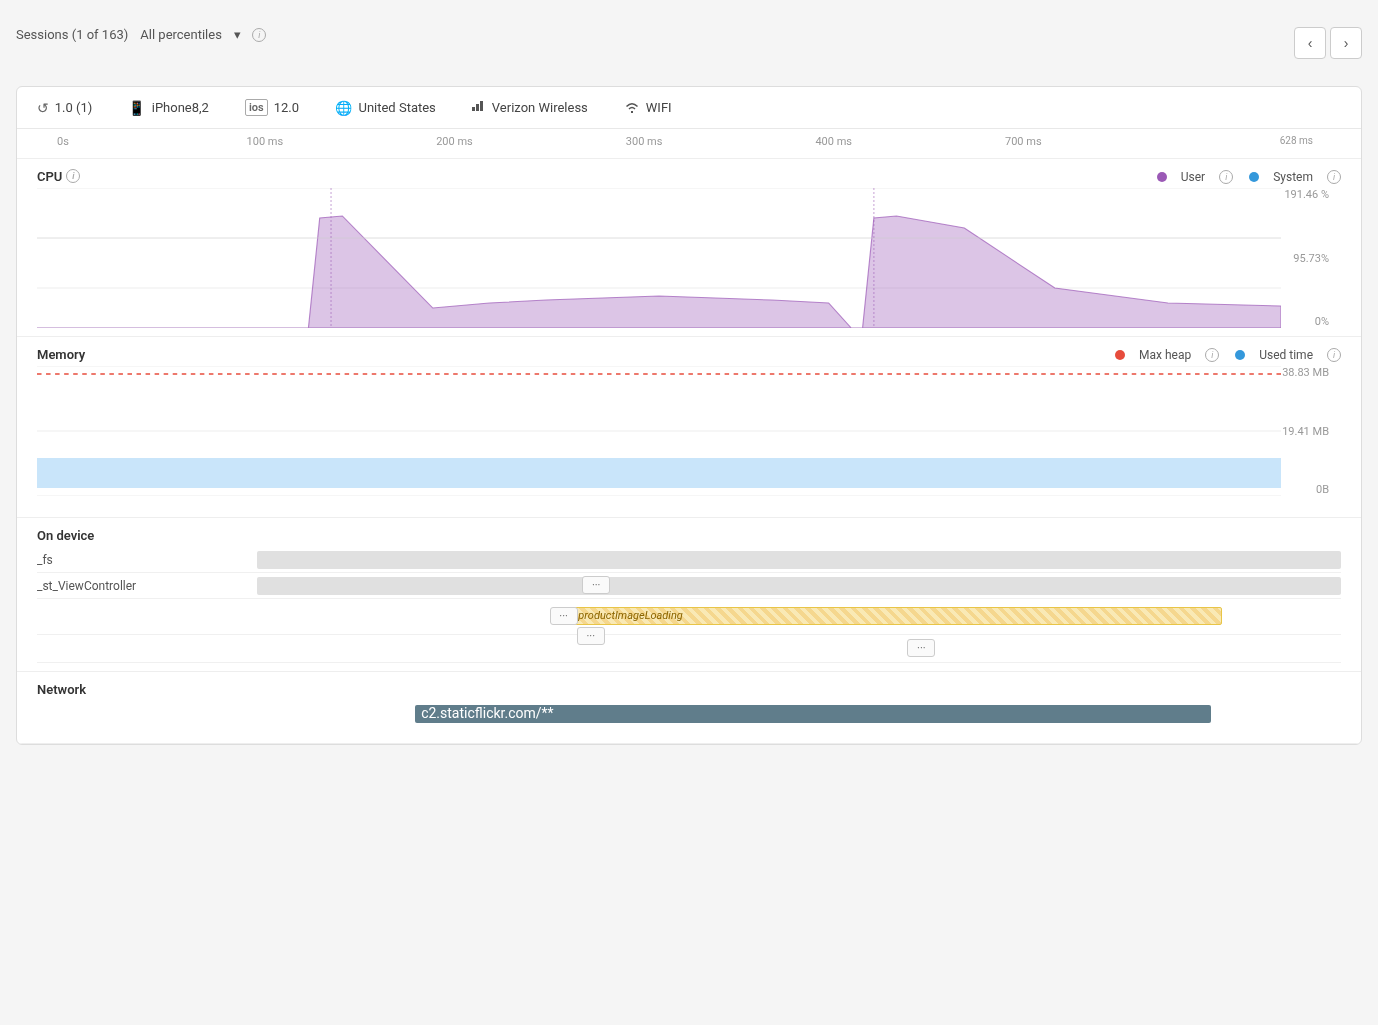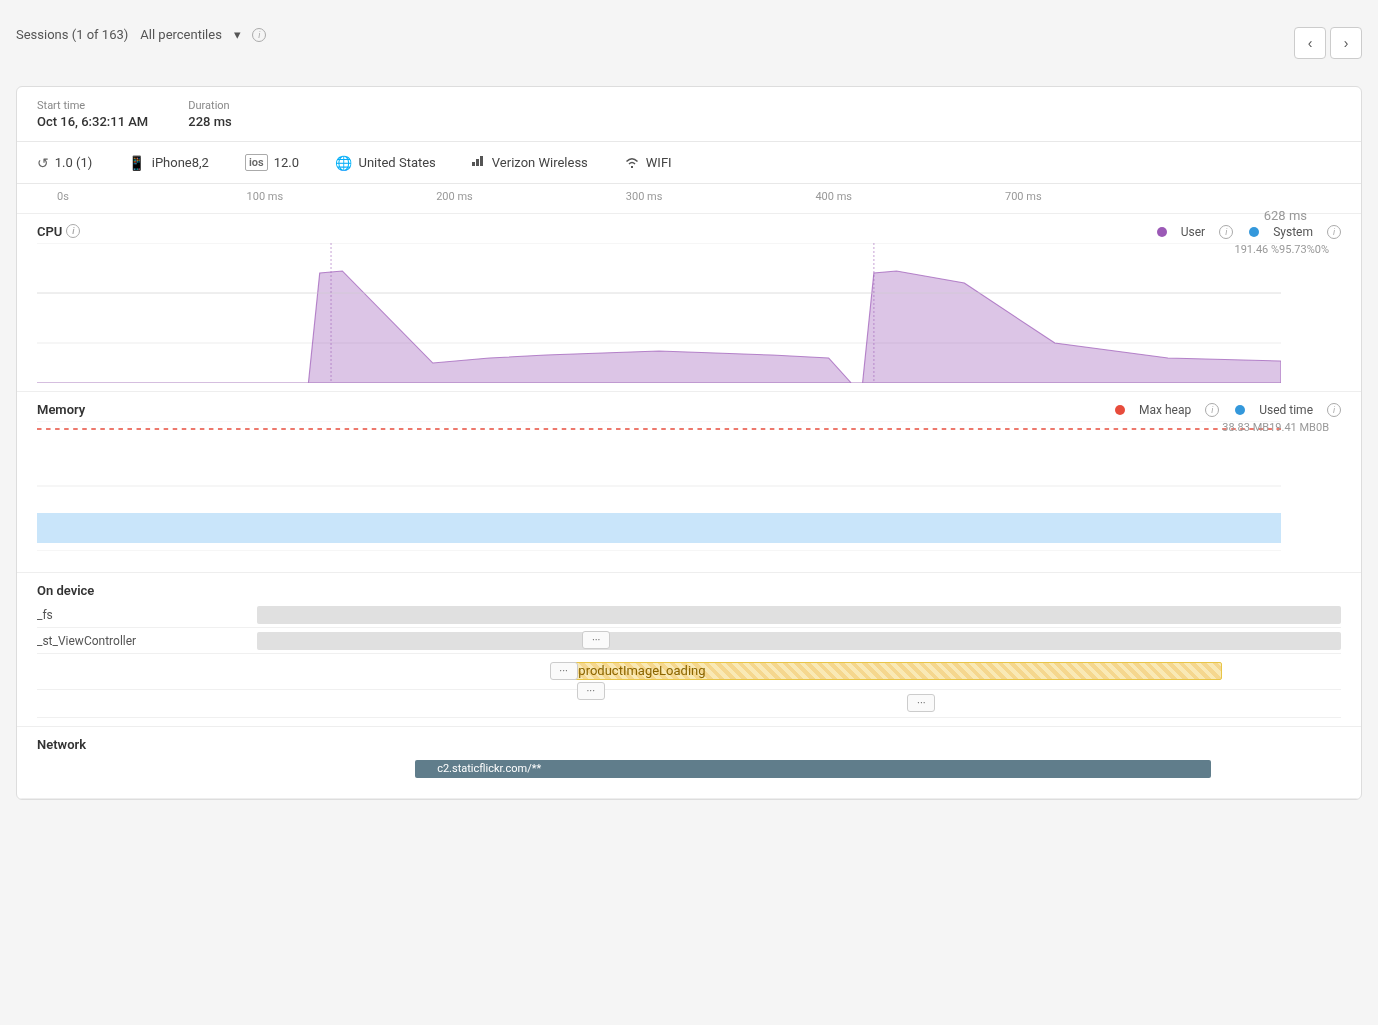--- a/index.html
+++ b/index.html
@@ -140,21 +140,21 @@
     .chart-svg {
       width: 100%;
       height: 100%;
     }
     .y-axis-labels {
       position: absolute;
       right: -48px;
       top: 0;
       height: 100%;
       display: flex;
-      flex-direction: row;
+      flex-direction: column;
       justify-content: space-between;
       font-size: 11px;
       color: #999;
       text-align: right;
       pointer-events: none;
     }
     .memory-chart-area {
       position: relative;
       margin: 0 20px 21px;
       height: 130px;
@@ -257,30 +257,20 @@
     </div>
   </div>
   <div class="nav-buttons">
     <button class="nav-btn">‹</button>
     <button class="nav-btn">›</button>
   </div>
 </div>
 
 <div class="main-card">
 
-  <div class="session-header">
-    <div class="session-meta-item">
-      <label>Start time</label>
-      <span>Oct 16, 6:32:11 AM</span>
-    </div>
-    <div class="session-meta-item">
-      <label>Duration</label>
-      <span>228 ms</span>
-    </div>
-  </div>
 
   <div class="device-bar">
     <div class="device-item">
       <span class="device-icon">↺</span>
       <span>1.0 (1)</span>
     </div>
     <div class="device-item">
       <span class="device-icon">📱</span>
       <span>iPhone8,2</span>
     </div>
@@ -315,21 +305,21 @@
   </div>
 
   <div class="timeline-ruler">
     <div style="position:relative; height:100%; margin: 0 20px;">
       <span style="position:absolute; left:0; font-size:11px; color:#999;">0s</span>
       <span style="position:absolute; left:15%; font-size:11px; color:#999;">100 ms</span>
       <span style="position:absolute; left:30%; font-size:11px; color:#999;">200 ms</span>
       <span style="position:absolute; left:45%; font-size:11px; color:#999;">300 ms</span>
       <span style="position:absolute; left:60%; font-size:11px; color:#999;">400 ms</span>
       <span style="position:absolute; left:75%; font-size:11px; color:#999;">700 ms</span>
-      <span style="position:absolute; right:14px; font-size:13px; color:#999;margin-top:18px;">628 ms</span>
+      <span style="position:absolute; right:8px; font-size:10px; color:#999;">628 ms</span>
     </div>
   </div>
 
   <div class="section">
     <div class="section-header">
       <div class="section-title">
         <span>CPU</span>
         <span class="info-icon">i</span>
       </div>
       <div class="section-legend">
@@ -430,21 +420,21 @@
           <div class="on-device-bar gray-bar" style="left:0%; width:100%;"></div>
 
           <div class="ellipsis-btn" style="left: 30%; top: 3px;">···</div>
         </div>
       </div>
 
       <div class="on-device-row" style="height:36px;">
         <span class="on-device-label" style="visibility:hidden;"></span>
         <div class="on-device-bar-area">
           <div class="on-device-bar orange-hatched" style="left:29%; width:60%; top:8px;">
-            <span style="font-size:13px; color:#8a6500; padding: 2px 6px; white-space:nowrap;">productImageLoading</span>
+            <span style="font-size:11px; color:#8a6500; padding: 2px 6px; white-space:nowrap;font-style:italic;">productImageLoading</span>
           </div>
           <div class="ellipsis-btn" style="left: 27%; top: 8px;">···</div>
           <div class="ellipsis-btn" style="left: 29.5%; top: 28px;">···</div>
         </div>
       </div>
 
       <div class="on-device-row" style="height:28px;">
         <span class="on-device-label"></span>
         <div class="on-device-bar-area">
           <div class="ellipsis-btn" style="left: 60%; top: 4px;">···</div>
@@ -456,21 +446,21 @@
   <div class="section network-section">
     <div class="section-header">
       <div class="section-title">
         <span>Network</span>
       </div>
     </div>
     <div style="position:relative; margin: 0 20px 8px;">
       <div style="display:flex; align-items:center; height:26px; position:relative;">
         <div style="position:relative; flex:1; height:100%;">
           <div style="position:absolute; left:29%; width:61%; top:4px; height:18px; background:#607d8b; border-radius:2px;">
-            <span style="font-size:11px; color:#fff; padding: 2px 6px; white-space:nowrap;margin-left:16px;">c2.staticflickr.com/**</span>
+            <span style="font-size:14px; color:#fff; padding: 2px 6px; white-space:nowrap;">c2.staticflickr.com/**</span>
           </div>
         </div>
       </div>
     </div>
   </div>
 
 </div>
 
 <div style="position:fixed; right:80px; bottom:100px; z-index:100;">
   

